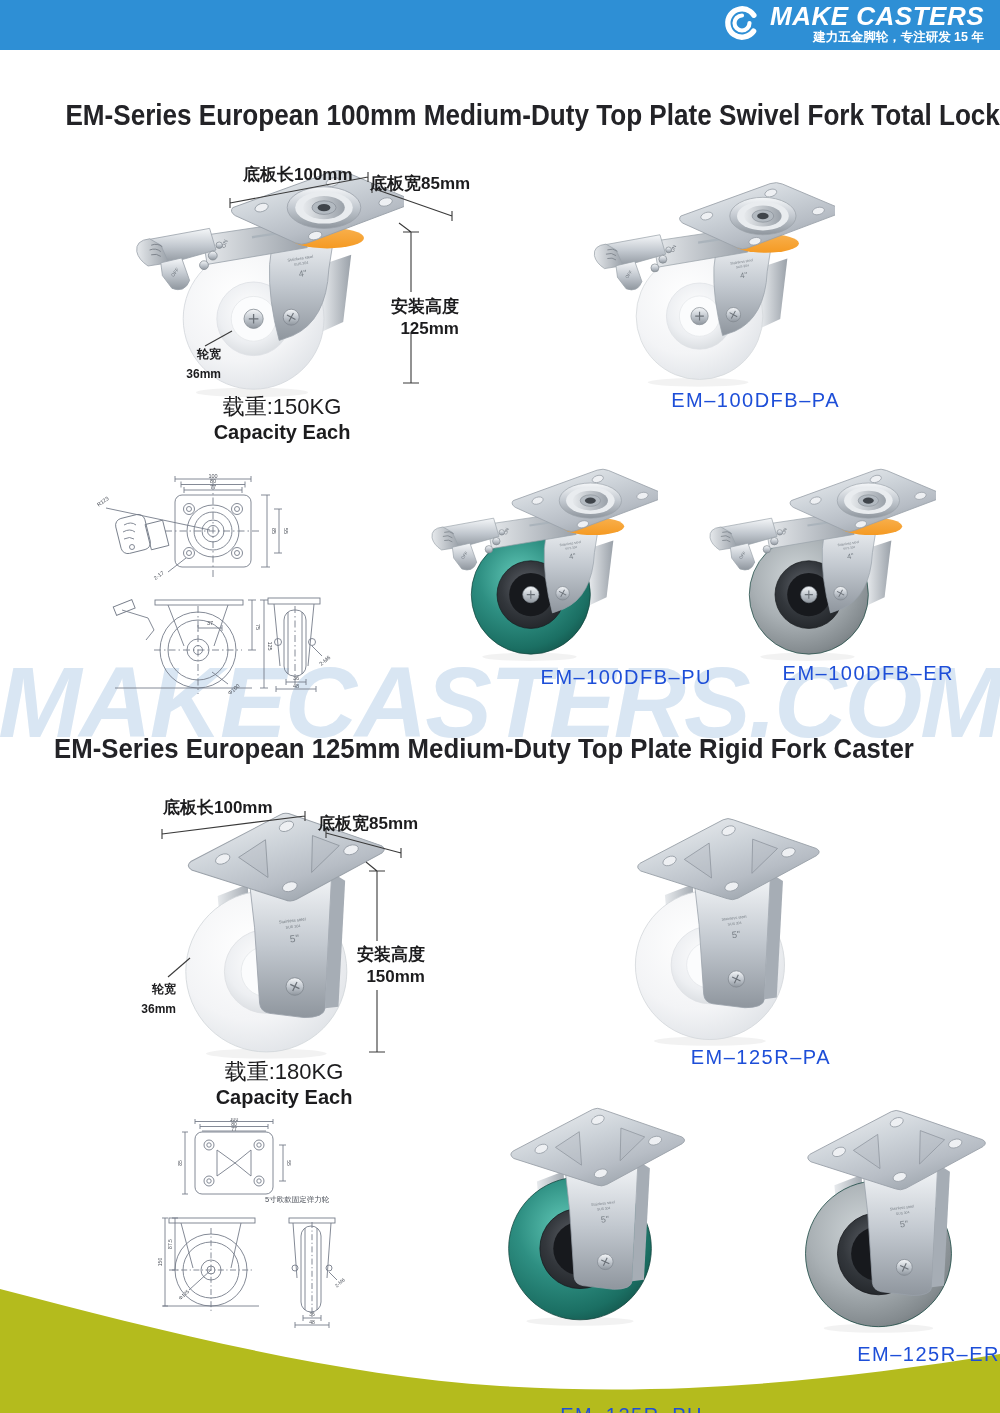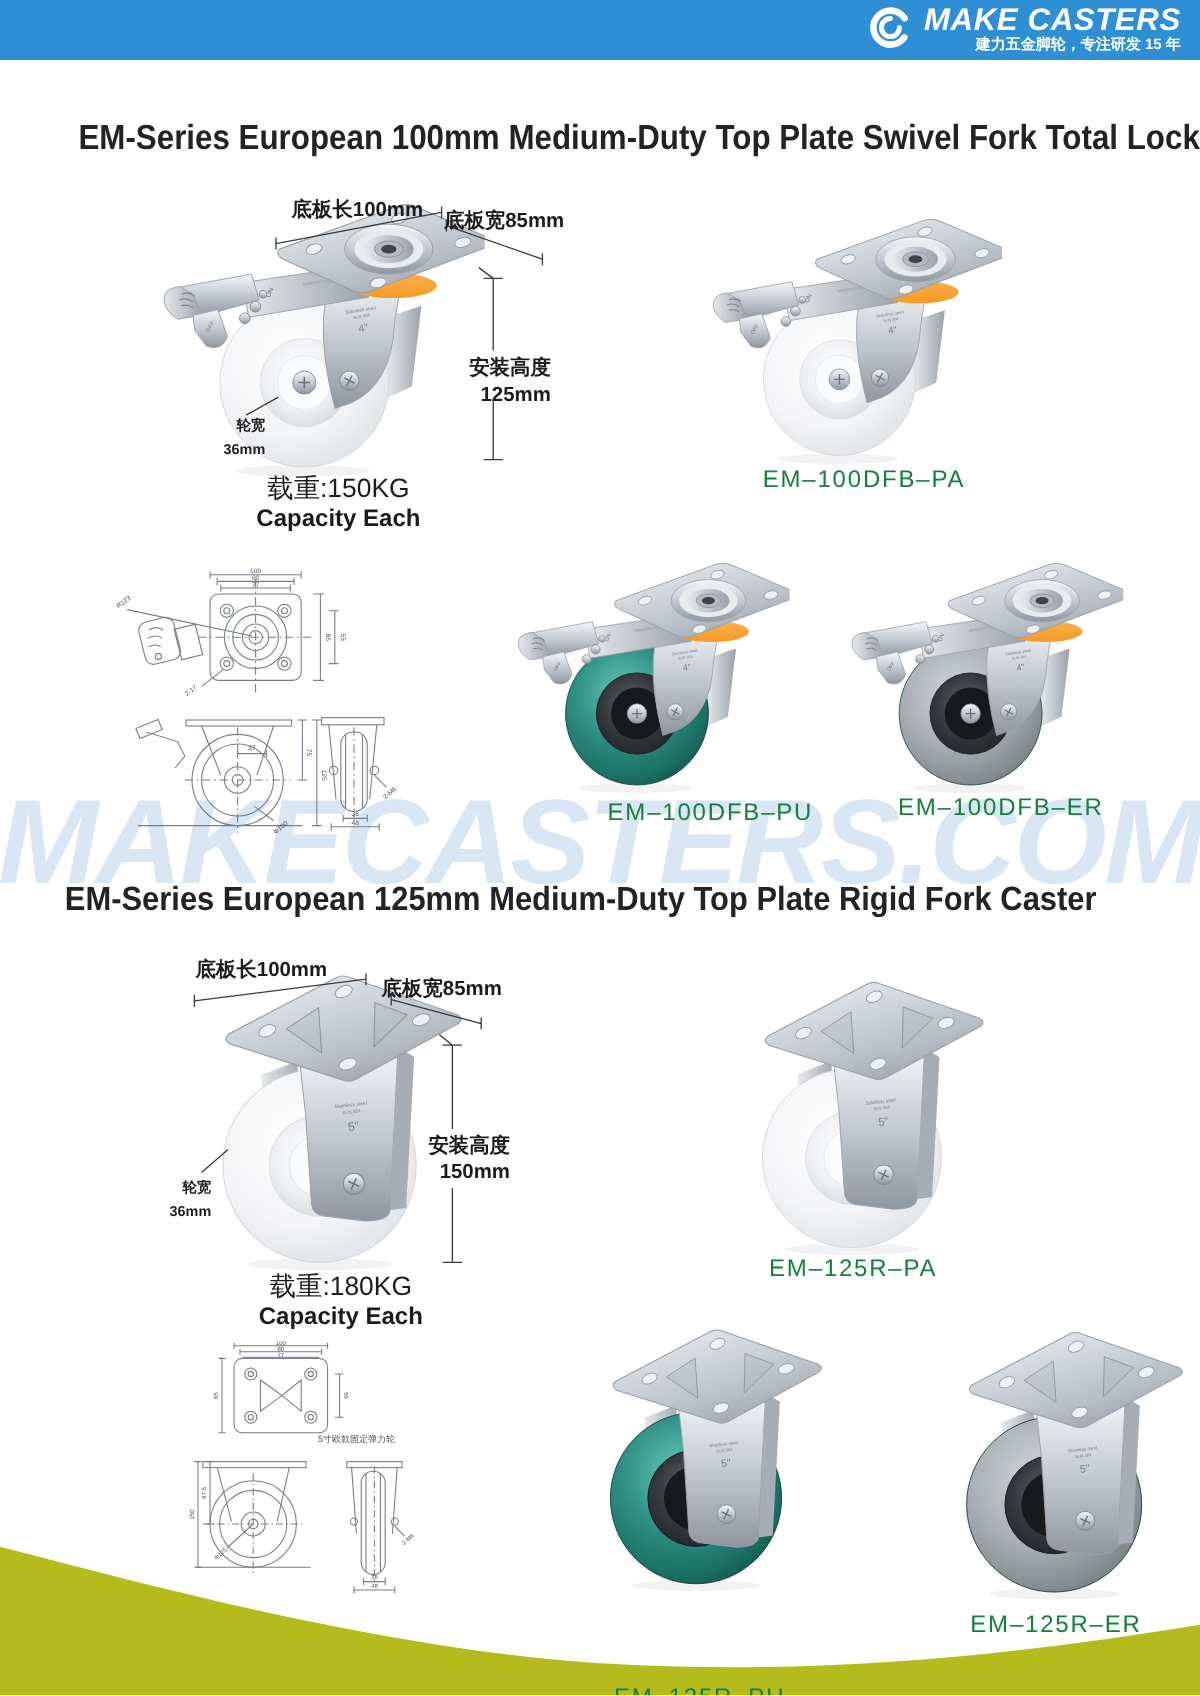--- a/index.html
+++ b/index.html
@@ -21,21 +21,21 @@
   .watermark{position:absolute;left:-30px;top:645px;width:1060px;text-align:center;
              font-size:100px;font-weight:700;font-style:italic;letter-spacing:-2px;
              color:var(--wm,#D9E6F3);white-space:nowrap;}
   
   .dimtext{position:absolute;font-weight:700;font-size:17px;color:#1c1c1e;white-space:nowrap;}
   .dimblock{position:absolute;text-align:right;font-weight:700;font-size:17px;color:#1c1c1e;line-height:22px;}
   .dimblock.small{font-size:12px;line-height:20px;}
   .capblock{position:absolute;text-align:center;color:#1c1c1e;}
   .cap-cn{font-size:22px;font-weight:400;line-height:26px;}
   .cap-en{font-size:20px;font-weight:700;line-height:24px;}
-  .model-label{position:absolute;width:240px;text-align:center;font-size:20px;letter-spacing:1.5px;color:#15803d;}
+  .model-label{position:absolute;width:240px;text-align:right;font-size:20px;letter-spacing:1.5px;color:#1d4ed8;}
   .caster{position:absolute;}
   .caster svg{width:100%;height:100%;display:block;}
   .dwg{position:absolute;}
   .dwg svg{width:100%;height:100%;display:block;}
   svg text{font-family:"Liberation Sans",sans-serif;}
 </style>
 </head>
 <body>
 
 <div class="page">

